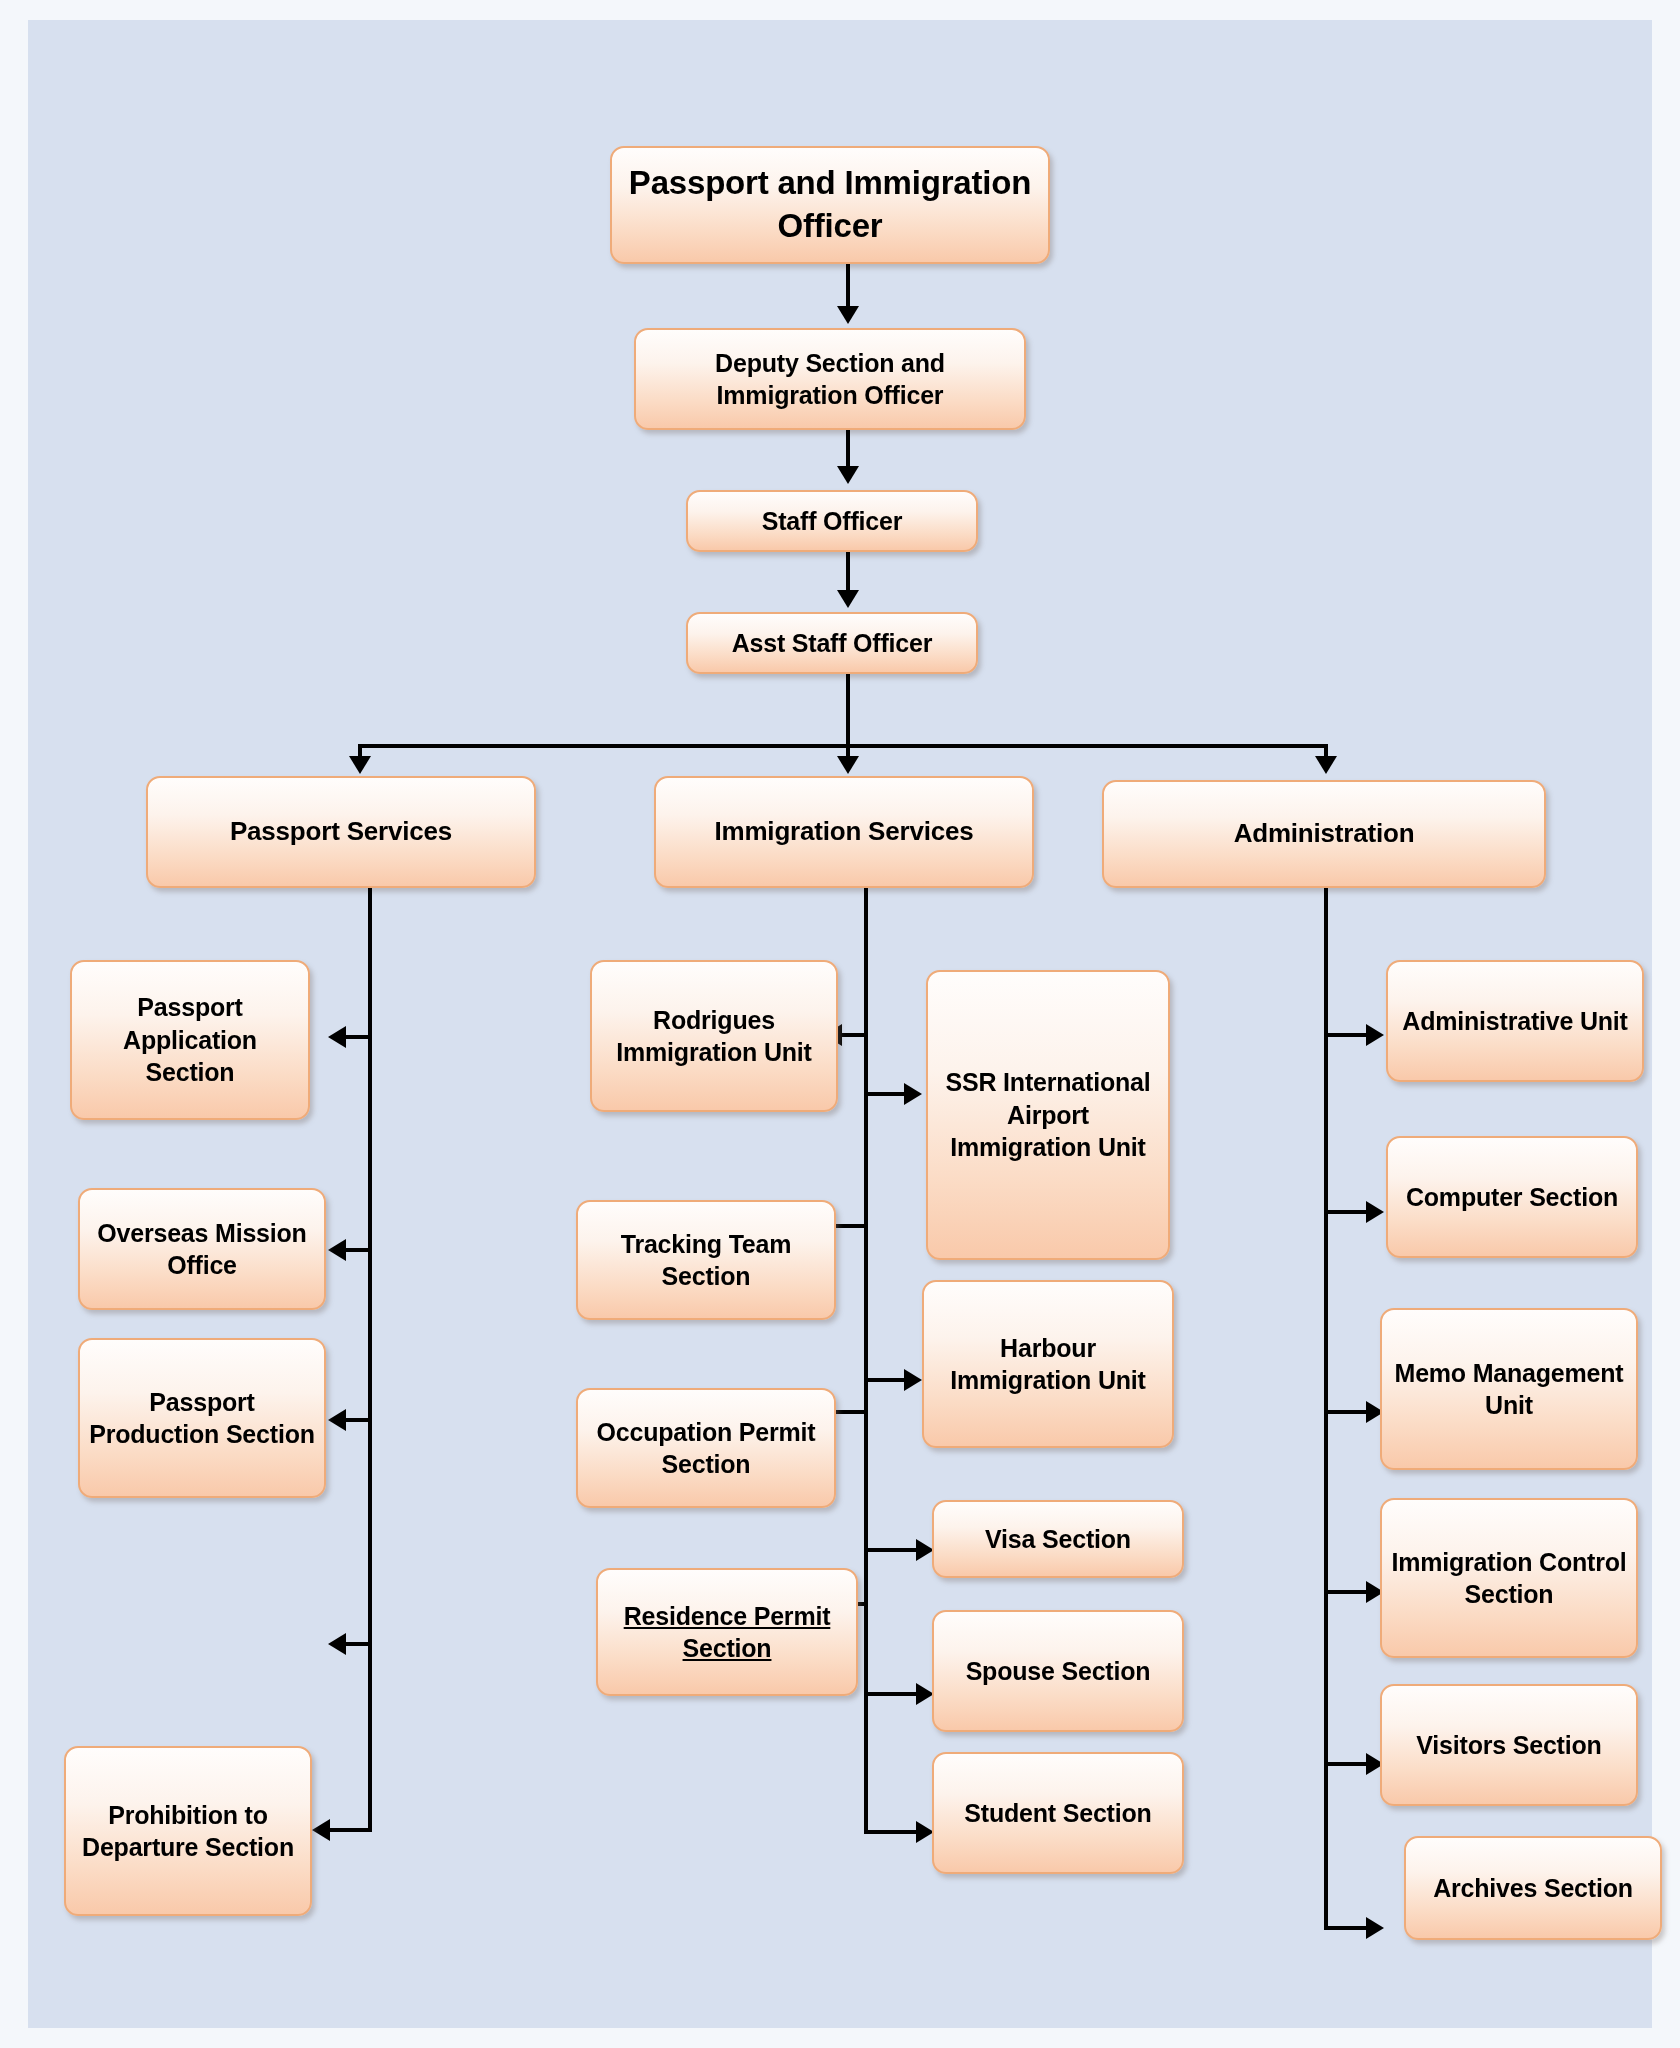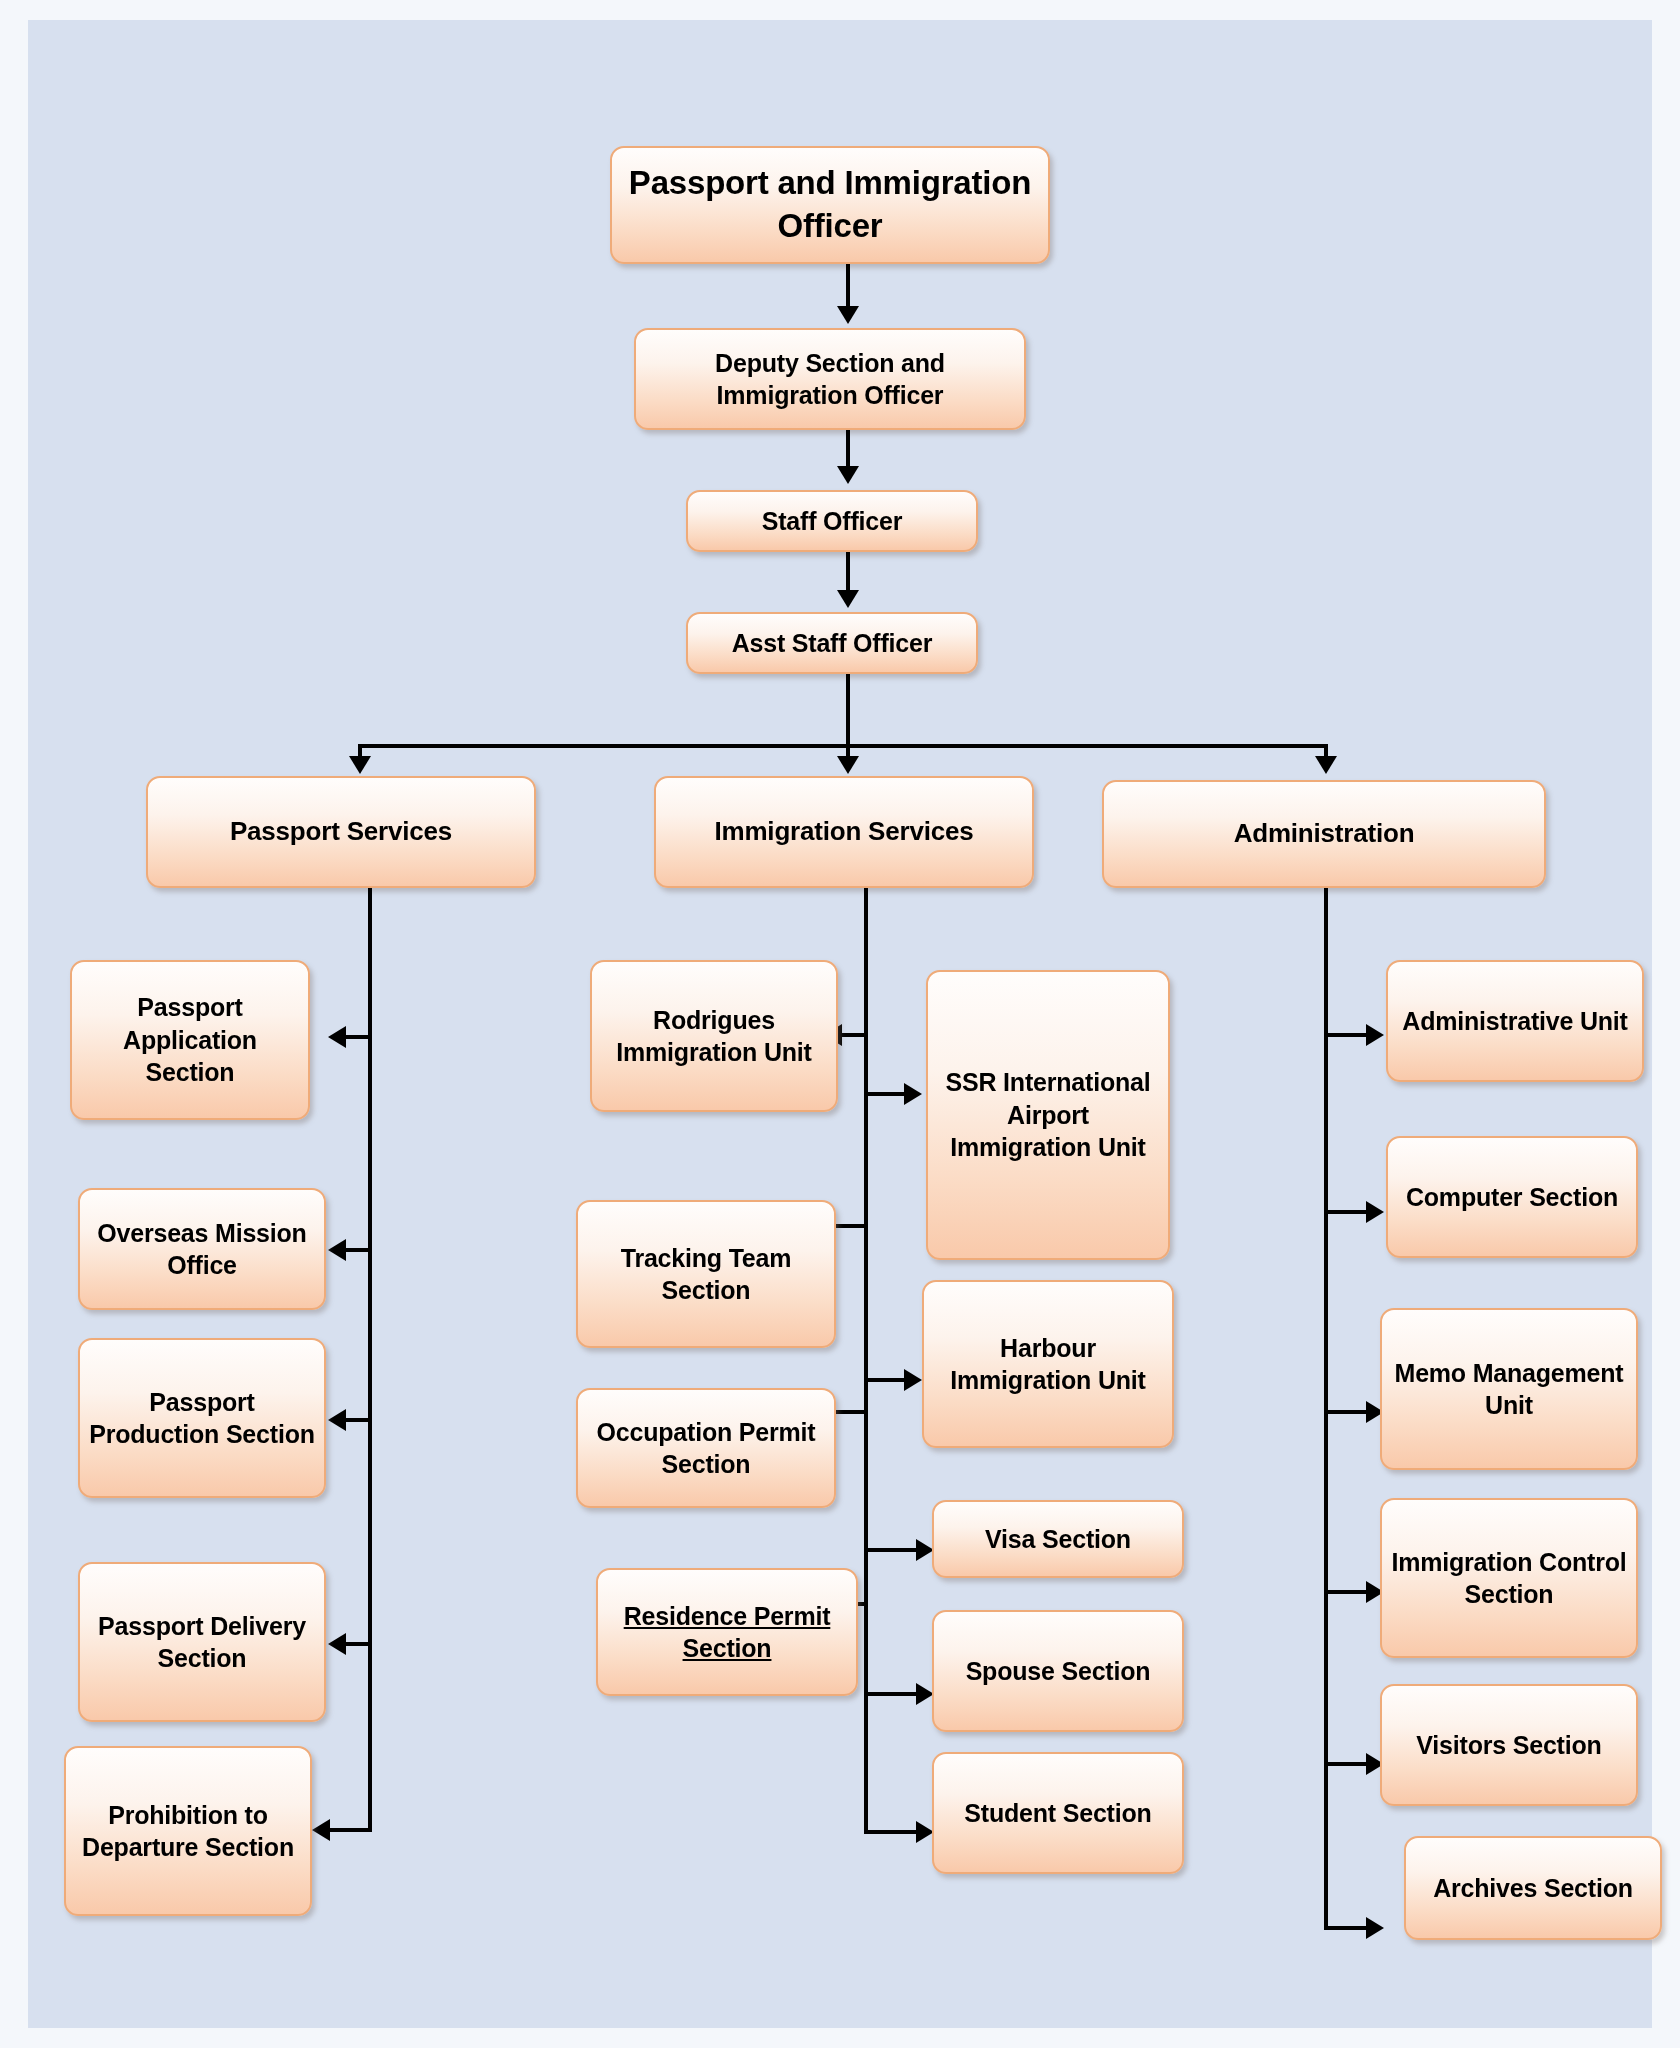--- a/index.html
+++ b/index.html
@@ -136,21 +136,20 @@
 
     <div class="hline" style="left:300px; top:1808px; width:44px; height:4px;"></div>
     <div class="arrow-left" style="left:284px; top:1799px;"></div>
 
     <div class="node leaf" style="left:42px; top:940px; width:240px; height:160px;">Passport Application Section</div>
 
     <div class="node leaf" style="left:50px; top:1168px; width:248px; height:122px;">Overseas Mission Office</div>
 
     <div class="node leaf" style="left:50px; top:1318px; width:248px; height:160px;">Passport Production Section</div>
 
-    <div class="node leaf" style="left:50px; top:1542px; width:248px; height:160px;">Passport Delivery Section</div>
 
     <div class="node leaf" style="left:36px; top:1726px; width:248px; height:170px;">Prohibition to Departure Section</div>
 
     <div class="vline" style="left:836px; top:868px; width:4px; height:900px;"></div>
 
     <div class="hline" style="left:814px; top:1013px; width:26px; height:4px;"></div>
     <div class="arrow-left" style="left:796px; top:1004px;"></div>
 
     <div class="hline" style="left:792px; top:1204px; width:48px; height:4px;"></div>
     <div class="arrow-left" style="left:776px; top:1195px;"></div>
@@ -172,21 +171,21 @@
 
     <div class="hline" style="left:838px; top:1672px; width:52px; height:4px;"></div>
     <div class="arrow-right" style="left:888px; top:1663px;"></div>
 
     <div class="hline" style="left:838px; top:1810px; width:52px; height:4px;"></div>
     <div class="arrow-right" style="left:888px; top:1801px;"></div>
     <div class="vline" style="left:836px; top:1760px; width:4px; height:54px;"></div>
 
     <div class="node leaf" style="left:562px; top:940px; width:248px; height:152px;">Rodrigues Immigration Unit</div>
 
-    <div class="node leaf" style="left:548px; top:1180px; width:260px; height:148px;">Tracking Team Section</div>
+    <div class="node leaf" style="left:548px; top:1180px; width:260px; height:120px;">Tracking Team Section</div>
 
     <div class="node leaf" style="left:548px; top:1368px; width:260px; height:120px;">Occupation Permit Section</div>
 
     <div class="node leaf" style="left:568px; top:1548px; width:262px; height:128px;text-decoration:underline;">Residence Permit Section</div>
 
     <div class="node leaf" style="left:898px; top:938px; width:244px; height:290px;margin-top:12px;">SSR International Airport Immigration Unit</div>
 
     <div class="node leaf" style="left:894px; top:1260px; width:252px; height:168px;">Harbour Immigration Unit</div>
 
     <div class="node leaf" style="left:904px; top:1480px; width:252px; height:78px;">Visa Section</div>

